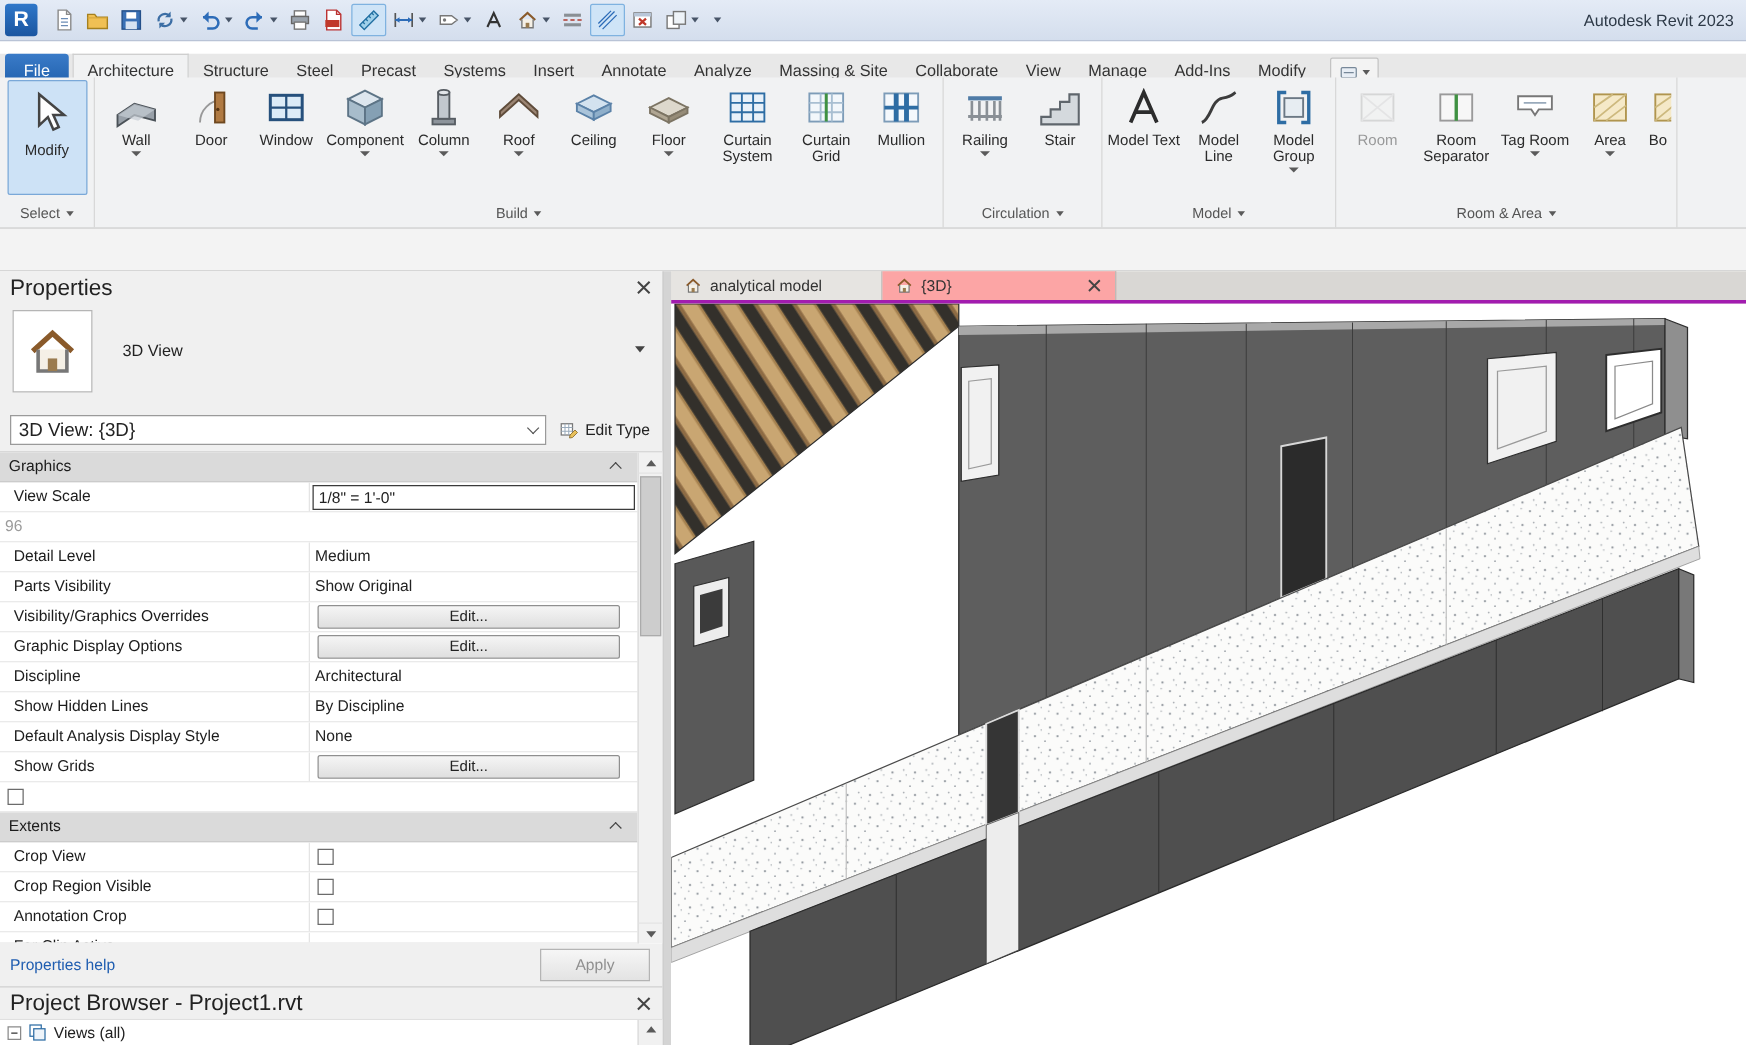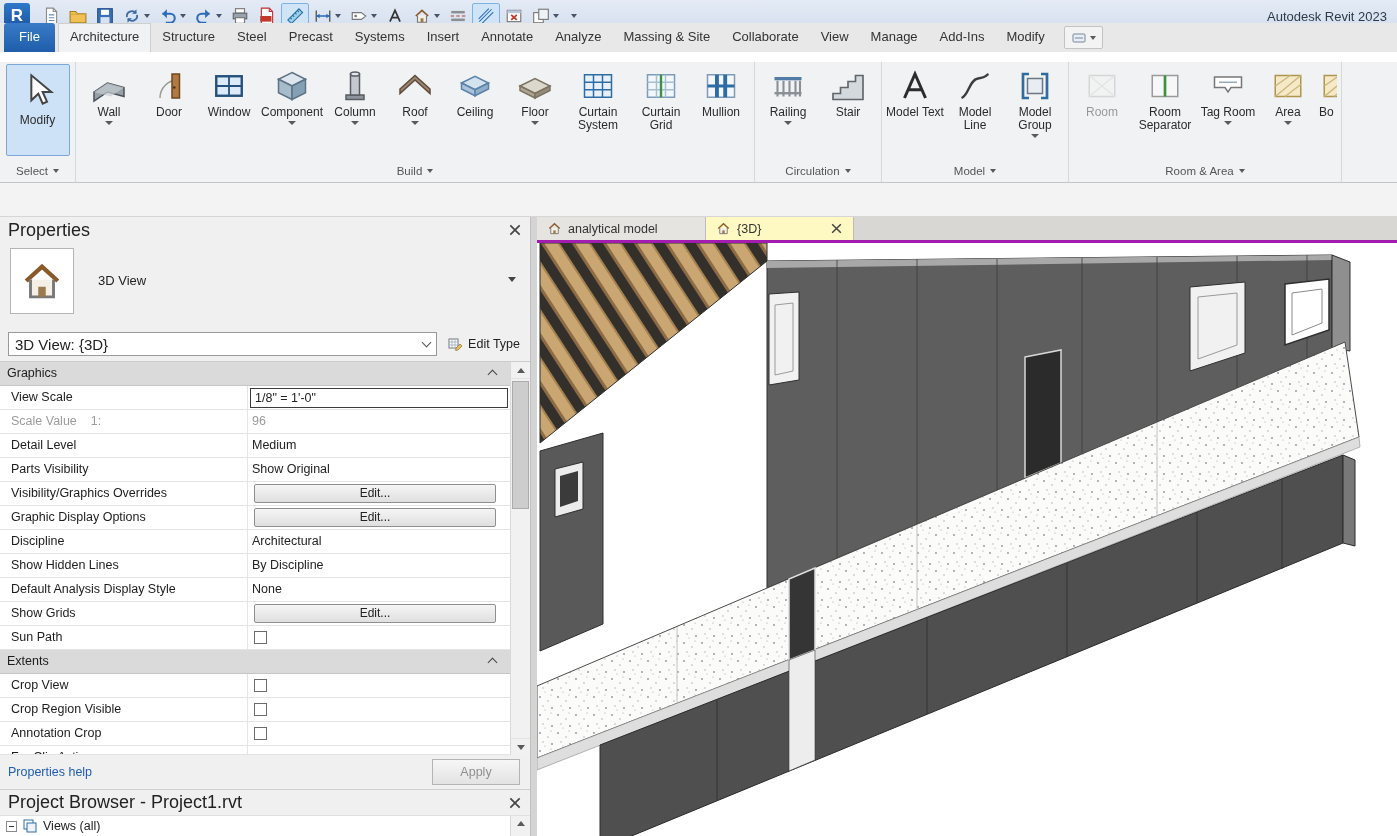--- a/index.html
+++ b/index.html
@@ -8,21 +8,21 @@
 .qat{position:absolute;top:0;left:0;width:100%;height:33px;background:linear-gradient(#e4ebf6,#d4deed);border-bottom:1px solid #b9c3d6;display:flex;align-items:center;padding:0 10px 0 4px;gap:1px}
 .qat-logo{width:26px;height:26px;background:linear-gradient(#2f77c9,#1a55a0);color:#fff;font-weight:bold;font-size:17px;display:flex;align-items:center;justify-content:center;border-radius:3px;margin-right:7px}
 .qbtn{height:26px;display:flex;align-items:center;padding:0 4px;border-radius:2px}
 .qbtn.active{background:#cfe4f7;border:1px solid #7fb2e0}
 .qicon{width:18px;height:18px;display:block}
 .qicon:empty{display:none}
 .qicon svg,.ricon svg,.close svg,.views-icon svg,.tab-house svg{width:100%;height:100%;display:block}
 .qcaret{width:0;height:0;border-left:3.5px solid transparent;border-right:3.5px solid transparent;border-top:4px solid #44506000;border-top-color:#485568;margin-left:3px}
 .qat-title{margin-left:auto;font-size:13px;color:#2e3a48;white-space:nowrap}
 
-.tabrow{position:absolute;top:23px;left:0;width:100%;height:29px;background:#e8e8e8;display:flex;align-items:flex-end;padding-left:4px}
+.tabrow{position:absolute;top:43px;left:0;width:100%;height:29px;background:#e8e8e8;display:flex;align-items:flex-end;padding-left:4px}
 .tab{height:29px;line-height:28px;padding:0 11px;font-size:13px;color:#333;white-space:nowrap}
 .tab.file{background:linear-gradient(#3a7bc8,#1d5da9);color:#fff;border-radius:3px 3px 0 0;padding:0 15px;margin-right:3px}
 .tab.active{background:#f1f2f3;border:1px solid #cfcfcf;border-bottom:0;line-height:26px}
 .tab-extra{margin-left:8px;margin-bottom:3px;display:flex;align-items:center;gap:3px;height:23px;padding:0 6px;border:1px solid #c3c3c3;border-radius:2px;background:#f3f3f3}
 .tab-extra .qicon{width:16px;height:16px}
 
 .ribbon{position:absolute;top:62px;left:0;width:100%;height:121px;background:#f1f2f3;border-bottom:1px solid #c6c6c6;display:flex}
 .panel{height:100%;display:flex;flex-direction:column;border-right:1px solid #d8d8d8;flex:0 0 auto}
 .panel-body{flex:1;display:flex;align-items:stretch;padding:2px 3px 0}
 .panel-foot{height:22px;display:flex;align-items:center;justify-content:center;gap:5px;color:#555;font-size:11.5px}
@@ -90,21 +90,21 @@
 .apply-btn{margin-left:auto;width:88px;height:26px;background:linear-gradient(#f6f6f6,#e3e3e3);border:1px solid #b4b4b4;color:#8f8f8f;display:flex;align-items:center;justify-content:center;margin-right:2px}
 .bhead{border-top:1px solid #cfcfcf;background:#f0f0f0}
 .views-row{height:24px;background:#fff;display:flex;align-items:center;padding-left:6px;gap:5px;position:relative;border-top:1px solid #e0e0e0;flex:1}
 .tree-toggle{width:11px;height:11px;border:1px solid #8a8a8a;background:#fff;position:relative}
 .tree-toggle::after{content:"";position:absolute;left:2px;right:2px;top:4px;height:1px;background:#333}
 .views-icon{width:16px;height:16px}
 .views-scroll{position:absolute;right:0;top:0;width:20px;height:100%;border-left:1px solid #d9d9d9;background:#f1f1f1;display:flex;justify-content:center;padding-top:5px}
 
 .vtabs{height:26px;background:#d9d7d4;display:flex;border-bottom:3px solid #a21caf}
 .vtab{display:flex;align-items:center;gap:6px;padding:0 10px;font-size:12.5px;color:#333;border-right:1px solid #bdbbb8;background:#e6e4e1;width:169px}
-.vtab.active{background:#fef9c3;width:148px}
+.vtab.active{background:#fca5a5;width:187px}
 .tab-house{width:15px;height:15px}
 .tab-close{margin-left:auto;width:13px;height:13px}
 .canvas{flex:1;position:relative;background:#fff}
 .canvas svg.scene{position:absolute;left:0;top:0}
 </style>
 </head>
 <body>
 
 <div class="qat">
   <div class="qat-logo">R</div>
@@ -623,21 +623,20 @@
           </div>
           <div class="prow combo">
             <div class="plabel">View Scale</div>
             <div class="pval">
               <span class="pval-text">1/8" = 1'-0"</span>
 
             </div>
 
           </div>
           <div class="prow gray">
-            <div class="plabel">Scale Value    1:</div>
             <div class="pval">
               <span class="pval-text">96</span>
 
             </div>
 
           </div>
           <div class="prow txt">
             <div class="plabel">Detail Level</div>
             <div class="pval">
               <span class="pval-text">Medium</span>
@@ -698,21 +697,20 @@
           <div class="prow btn">
             <div class="plabel">Show Grids</div>
             <div class="pval">
 
               <span class="pbtn">Edit...</span>
 
             </div>
 
           </div>
           <div class="prow chk">
-            <div class="plabel">Sun Path</div>
             <div class="pval">
 
               <span class="pcheck"></span>
             </div>
 
           </div>
           <div class="prow sec">
             <div class="plabel">Extents</div>
 
             <span class="sec-chev"></span>

